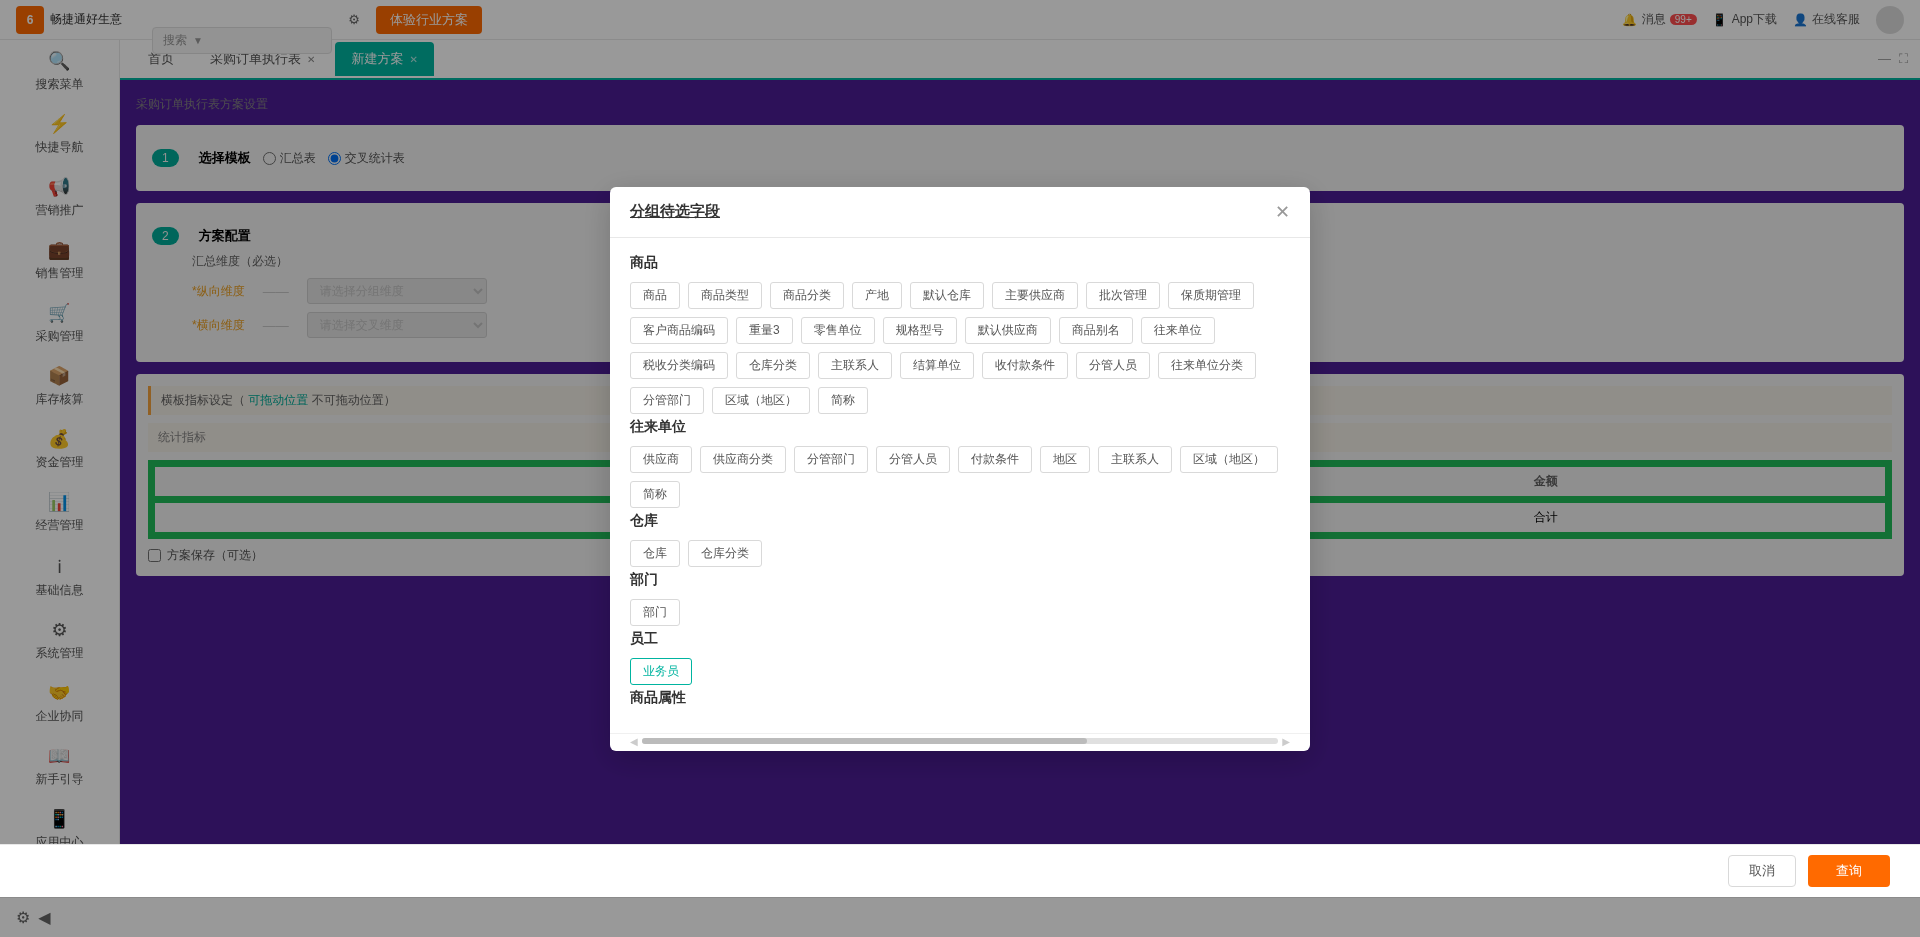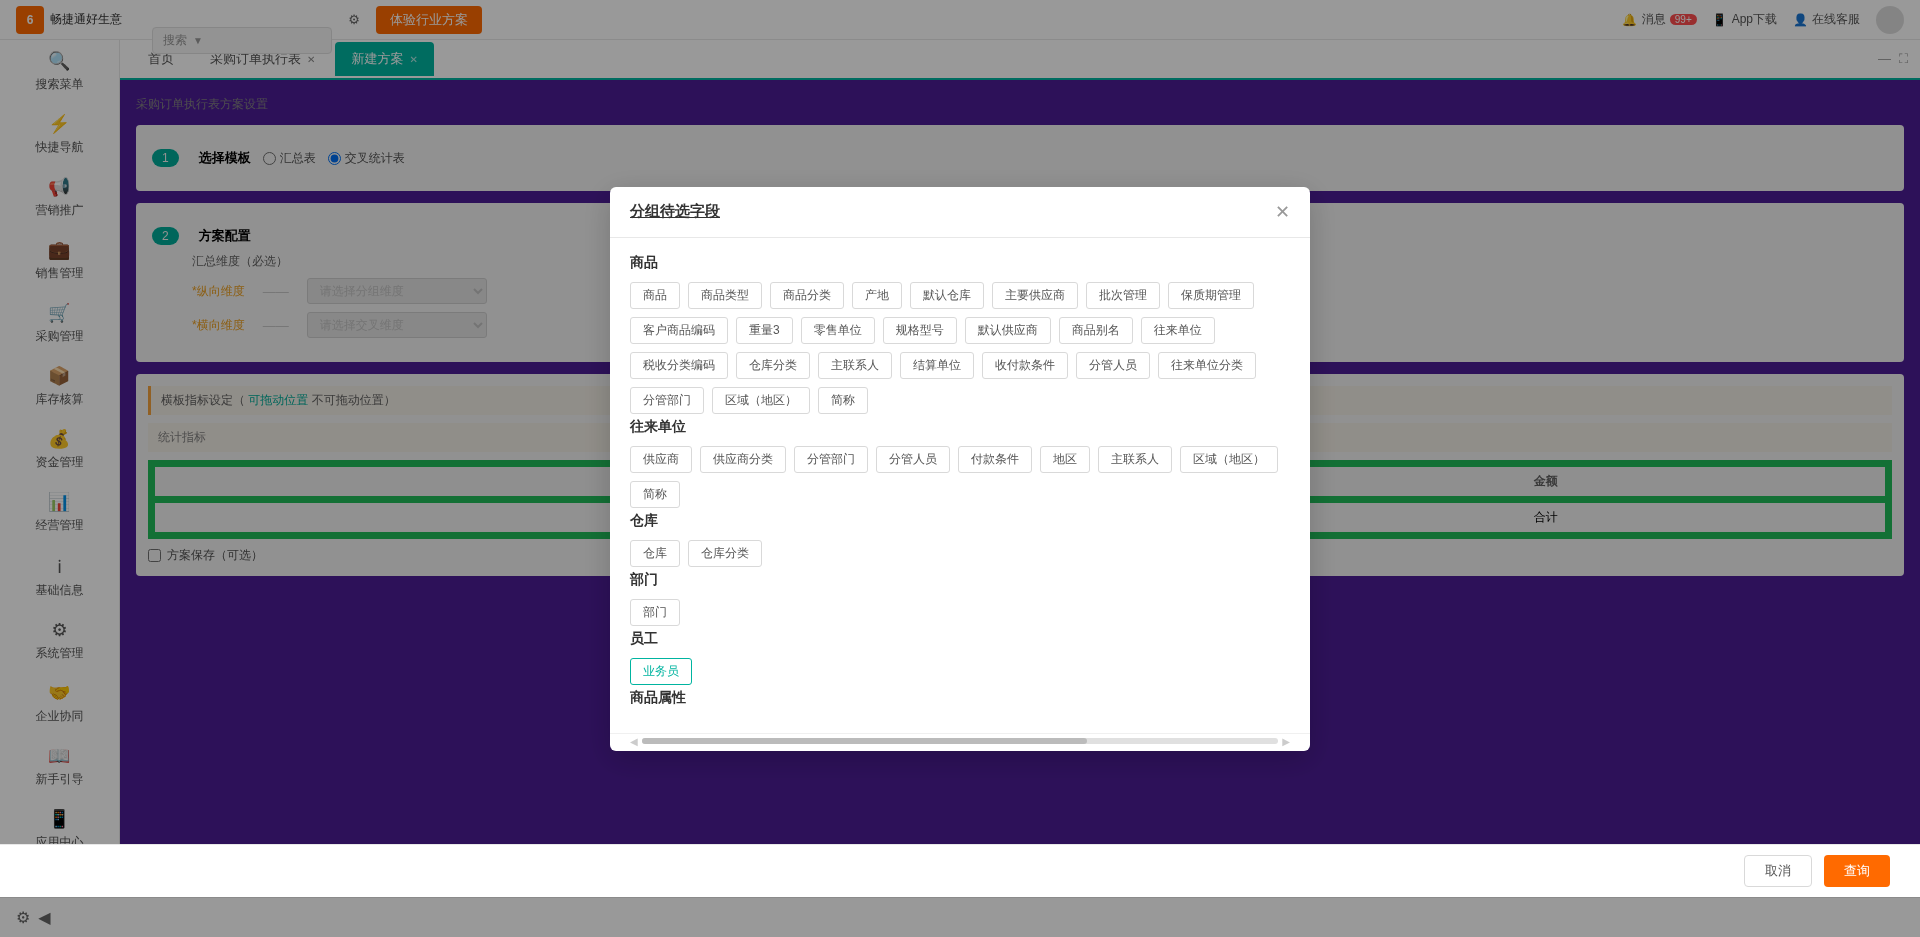--- a/index.html
+++ b/index.html
@@ -201,21 +201,21 @@
     .btn-cancel {
       padding: 6px 20px;
       border: 1px solid #d9d9d9;
       background: #fff;
       border-radius: 4px;
       cursor: pointer;
       font-size: 13px;
       color: #555;
     }
     .btn-confirm {
-      padding: 6px 20px;
+      padding: 6px 28px;
       background: #ff6a00;
       color: #fff;
       border: none;
       border-radius: 4px;
       cursor: pointer;
       font-size: 13px;
     }
 
     
     .dialog-body::-webkit-scrollbar { width: 6px; }

